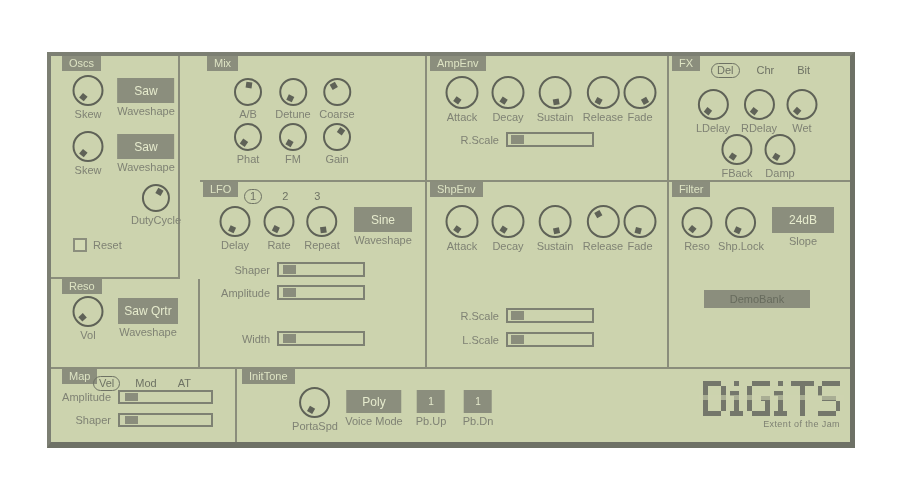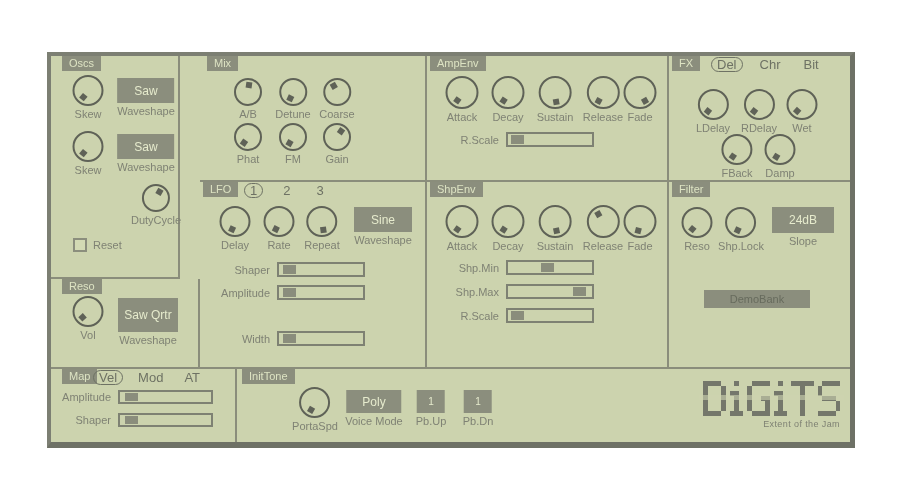--- a/index.html
+++ b/index.html
@@ -13,21 +13,21 @@
     border:4px solid #7c7f73;border-right:5px solid #6e7166;border-bottom:6px solid #6e7166;
   }
   .panel{position:absolute;box-sizing:border-box}
   .b-r{border-right:2px solid #8a8d7b}
   .b-b{border-bottom:2px solid #8a8d7b}
 
   .tab{
     position:absolute;top:0;background:#8b8e7d;color:#dde3c3;font-size:11px;
     padding:1px 7px 2px;white-space:nowrap;line-height:12px;
   }
-  .opts{position:absolute;top:1px;display:flex;gap:11px;align-items:center;font-size:13px;color:#6e7264}
+  .opts{position:absolute;top:7px;display:flex;gap:11px;align-items:center;font-size:11px;color:#6e7264}
   .opt{padding:0 5px;border:1px solid transparent;border-radius:9px;line-height:13px}
   .opt.sel{border-color:#6e7264}
 
   .ctl{position:absolute;display:flex;flex-direction:column;align-items:center;gap:3px;transform:translateX(-50%)}
   .clabel{font-size:11px;color:#7f8274;white-space:nowrap;line-height:11px}
 
   .knob{position:relative;border-radius:50%;border:2px solid #5f6257;box-sizing:content-box;background:transparent}
   .k28{width:24px;height:24px;--ty:-7px}
   .k30{width:27px;height:27px;--ty:-8px}
   .k32{width:29px;height:29px;--ty:-9px}
@@ -297,34 +297,28 @@
           <i class="dot"></i>
         </div>
       <div class="clabel">Release</div>
     </div>
     <div class="ctl" style="left:213px;top:23px">
       <div class="knob k32" style="--a: 195;">
           <i class="dot"></i>
         </div>
       <div class="clabel">Fade</div>
     </div>
-    <div class="srow" style="left:8px;top:78px">
-      <span class="slabel" style="width:64px">Shp.Min</span>
-      <div class="strack" style="width:88px">
-          <i class="shandle" style="--v: 0.47;"></i>
-        </div>
-    </div>
-    <div class="srow" style="left:8px;top:102px">
-      <span class="slabel" style="width:64px">Shp.Max</span>
-      <div class="strack" style="width:88px">
-          <i class="shandle" style="--v: 0.91;"></i>
-        </div>
-    </div>
     <div class="srow" style="left:8px;top:126px">
       <span class="slabel" style="width:64px">R.Scale</span>
+      <div class="strack" style="width:88px">
+          <i class="shandle" style="--v: 0.04;"></i>
+        </div>
+    </div>
+    <div class="srow" style="left:8px;top:150px">
+      <span class="slabel" style="width:64px">L.Scale</span>
       <div class="strack" style="width:88px">
           <i class="shandle" style="--v: 0.04;"></i>
         </div>
     </div>
   </div>
 
   <div class="panel b-b" style="left:618px;top:126px;width:181px;height:187px">
     <div class="tab" style="left:3px">Filter</div>
     <div class="ctl" style="left:28px;top:25px">
       <div class="knob k30" style="--a: 220;">
@@ -347,21 +341,21 @@
 
   <div class="panel b-r b-b" style="left:0;top:223px;width:149px;height:90px">
     <div class="tab" style="left:11px">Reso</div>
     <div class="ctl" style="left:37px;top:17px">
       <div class="knob k30" style="--a: 228;">
           <i class="dot"></i>
         </div>
       <div class="clabel">Vol</div>
     </div>
     <div class="ctl" style="left:97px;top:19px">
-      <div class="btn" style="width:60px;height:34px">Saw Qrtr</div>
+      <div class="btn" style="width:60px;height:26px">Saw Qrtr</div>
       <div class="clabel">Waveshape</div>
     </div>
   </div>
 
   <div class="panel b-r" style="left:0;top:313px;width:186px;height:73px">
     <div class="tab" style="left:11px">Map</div>
     <div class="opts" style="left:42px;gap:9px">
       <span class="opt sel">Vel</span>
       <span class="opt">Mod</span>
       <span class="opt">AT</span>

